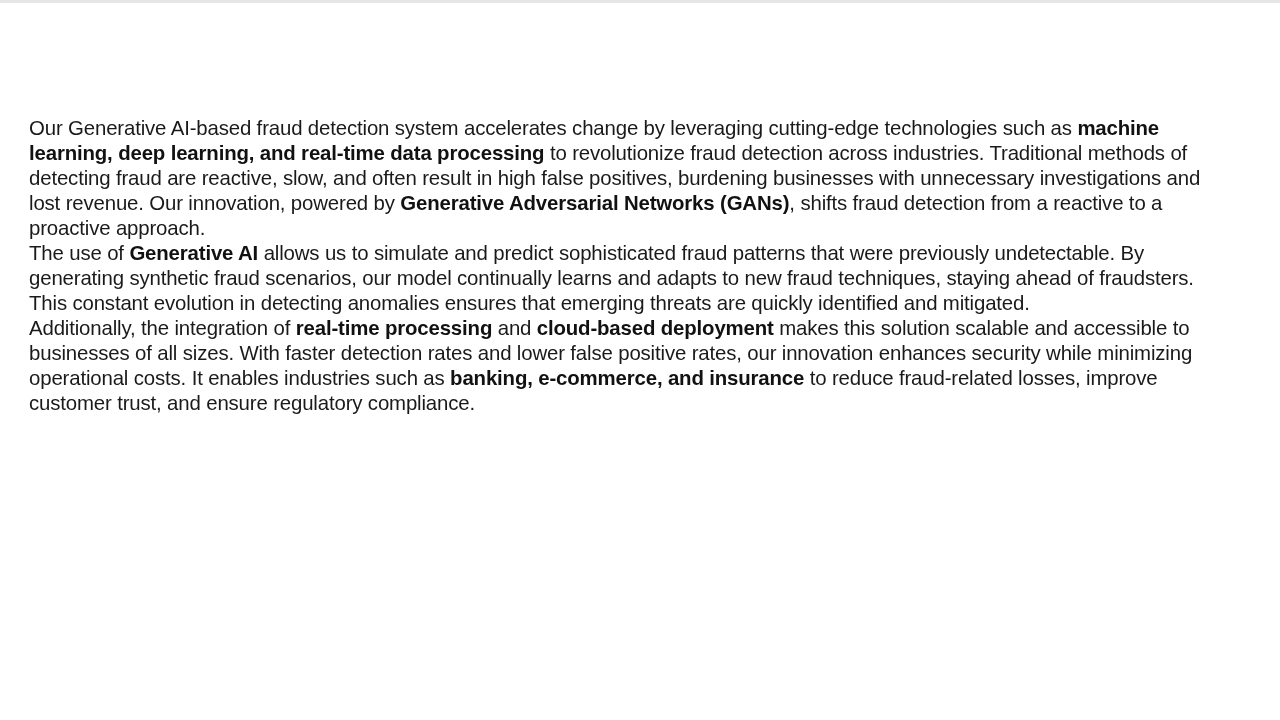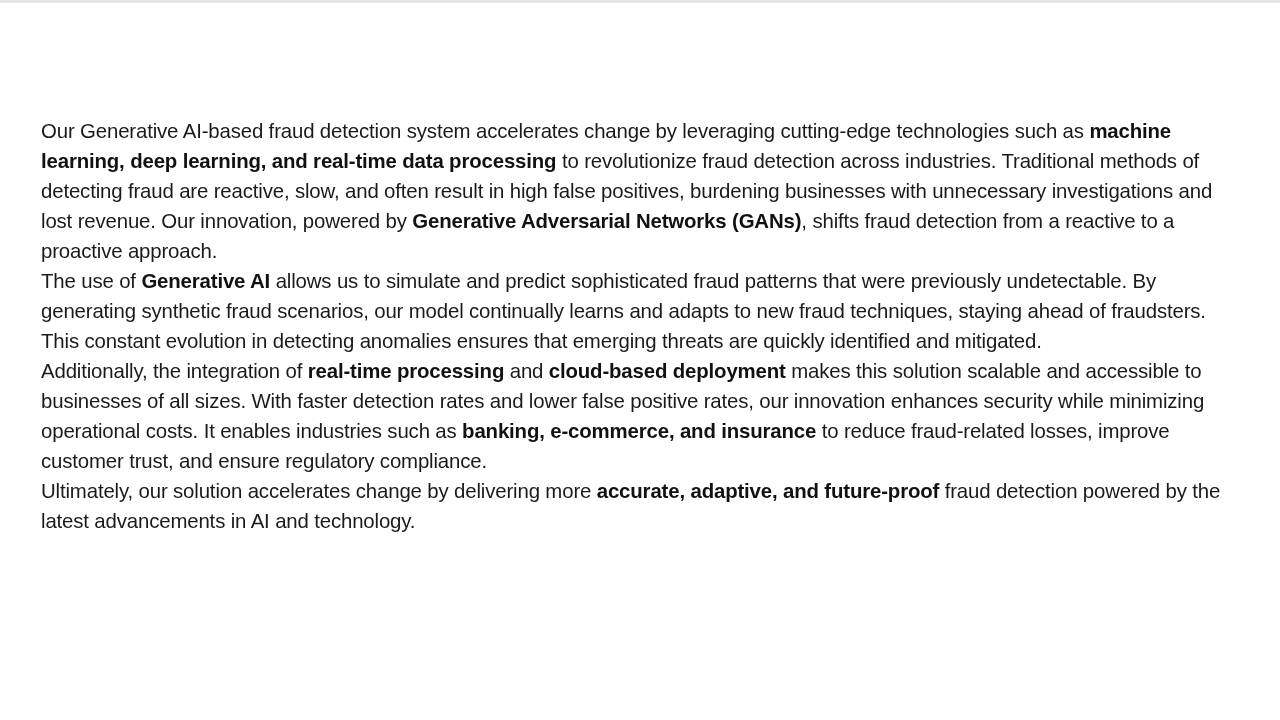--- a/index.html
+++ b/index.html
@@ -36,25 +36,25 @@
     }
     .header-title {
       color: #ffffff;
       font-weight: bold;
       font-size: 22px;
       letter-spacing: -0.2px;
       white-space: nowrap;
     }
     .body {
       position: absolute;
-      left: 41px;
+      left: 29px;
       top: 116px;
       width: 1190px;
       font-size: 20.4px;
-      line-height: 30px;
+      line-height: 25px;
       color: #1a1a1a;
       letter-spacing: -0.15px;
     }
     .para { margin: 0; }
     .b { font-weight: bold; color: #111; }
   </style>
 </head>
 <body>
 
 <div class="slide">
@@ -64,17 +64,14 @@
   <div class="body">
     <p class="para">
       <span>Our Generative AI-based fraud detection system accelerates change by leveraging cutting-edge technologies such as </span><span class="b">machine learning, deep learning, and real-time data processing</span><span> to revolutionize fraud detection across industries. Traditional methods of detecting fraud are reactive, slow, and often result in high false positives, burdening businesses with unnecessary investigations and lost revenue. Our innovation, powered by </span><span class="b">Generative Adversarial Networks (GANs)</span><span>, shifts fraud detection from a reactive to a proactive approach.</span>
     </p>
     <p class="para">
       <span>The use of </span><span class="b">Generative AI</span><span> allows us to simulate and predict sophisticated fraud patterns that were previously undetectable. By generating synthetic fraud scenarios, our model continually learns and adapts to new fraud techniques, staying ahead of fraudsters. This constant evolution in detecting anomalies ensures that emerging threats are quickly identified and mitigated.</span>
     </p>
     <p class="para">
       <span>Additionally, the integration of </span><span class="b">real-time processing</span><span> and </span><span class="b">cloud-based deployment</span><span> makes this solution scalable and accessible to businesses of all sizes. With faster detection rates and lower false positive rates, our innovation enhances security while minimizing operational costs. It enables industries such as </span><span class="b">banking, e-commerce, and insurance</span><span> to reduce fraud-related losses, improve customer trust, and ensure regulatory compliance.</span>
     </p>
-    <p class="para">
-      <span>Ultimately, our solution accelerates change by delivering more </span><span class="b">accurate, adaptive, and future-proof</span><span> fraud detection powered by the latest advancements in AI and technology.</span>
-    </p>
   </div>
 </div>
 
 </body></html>

